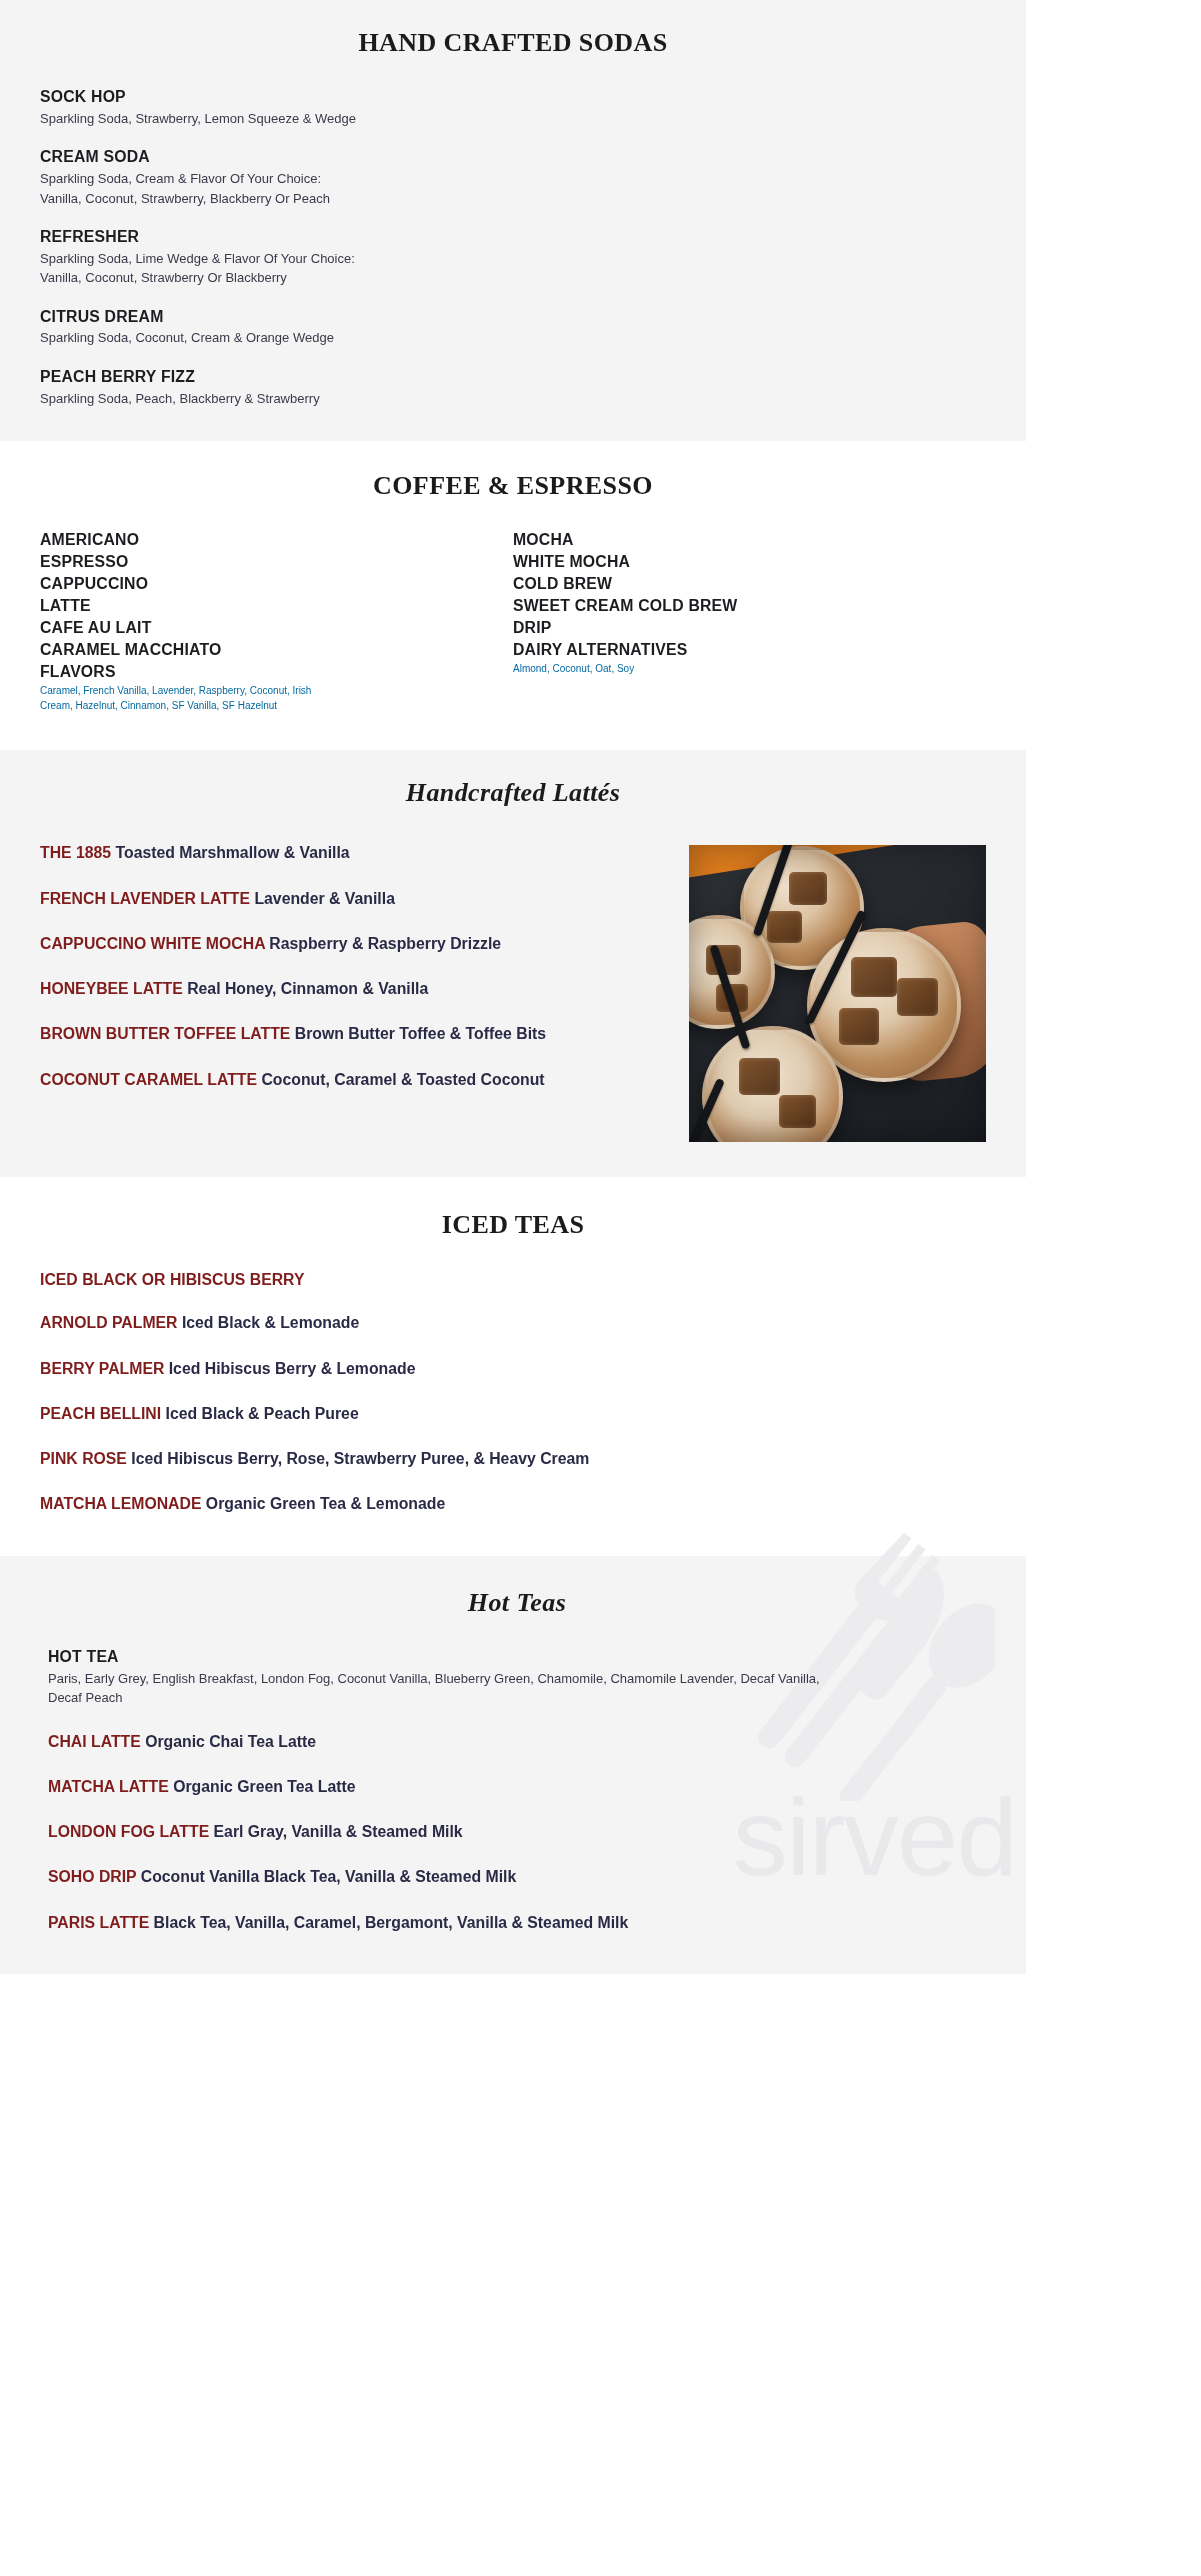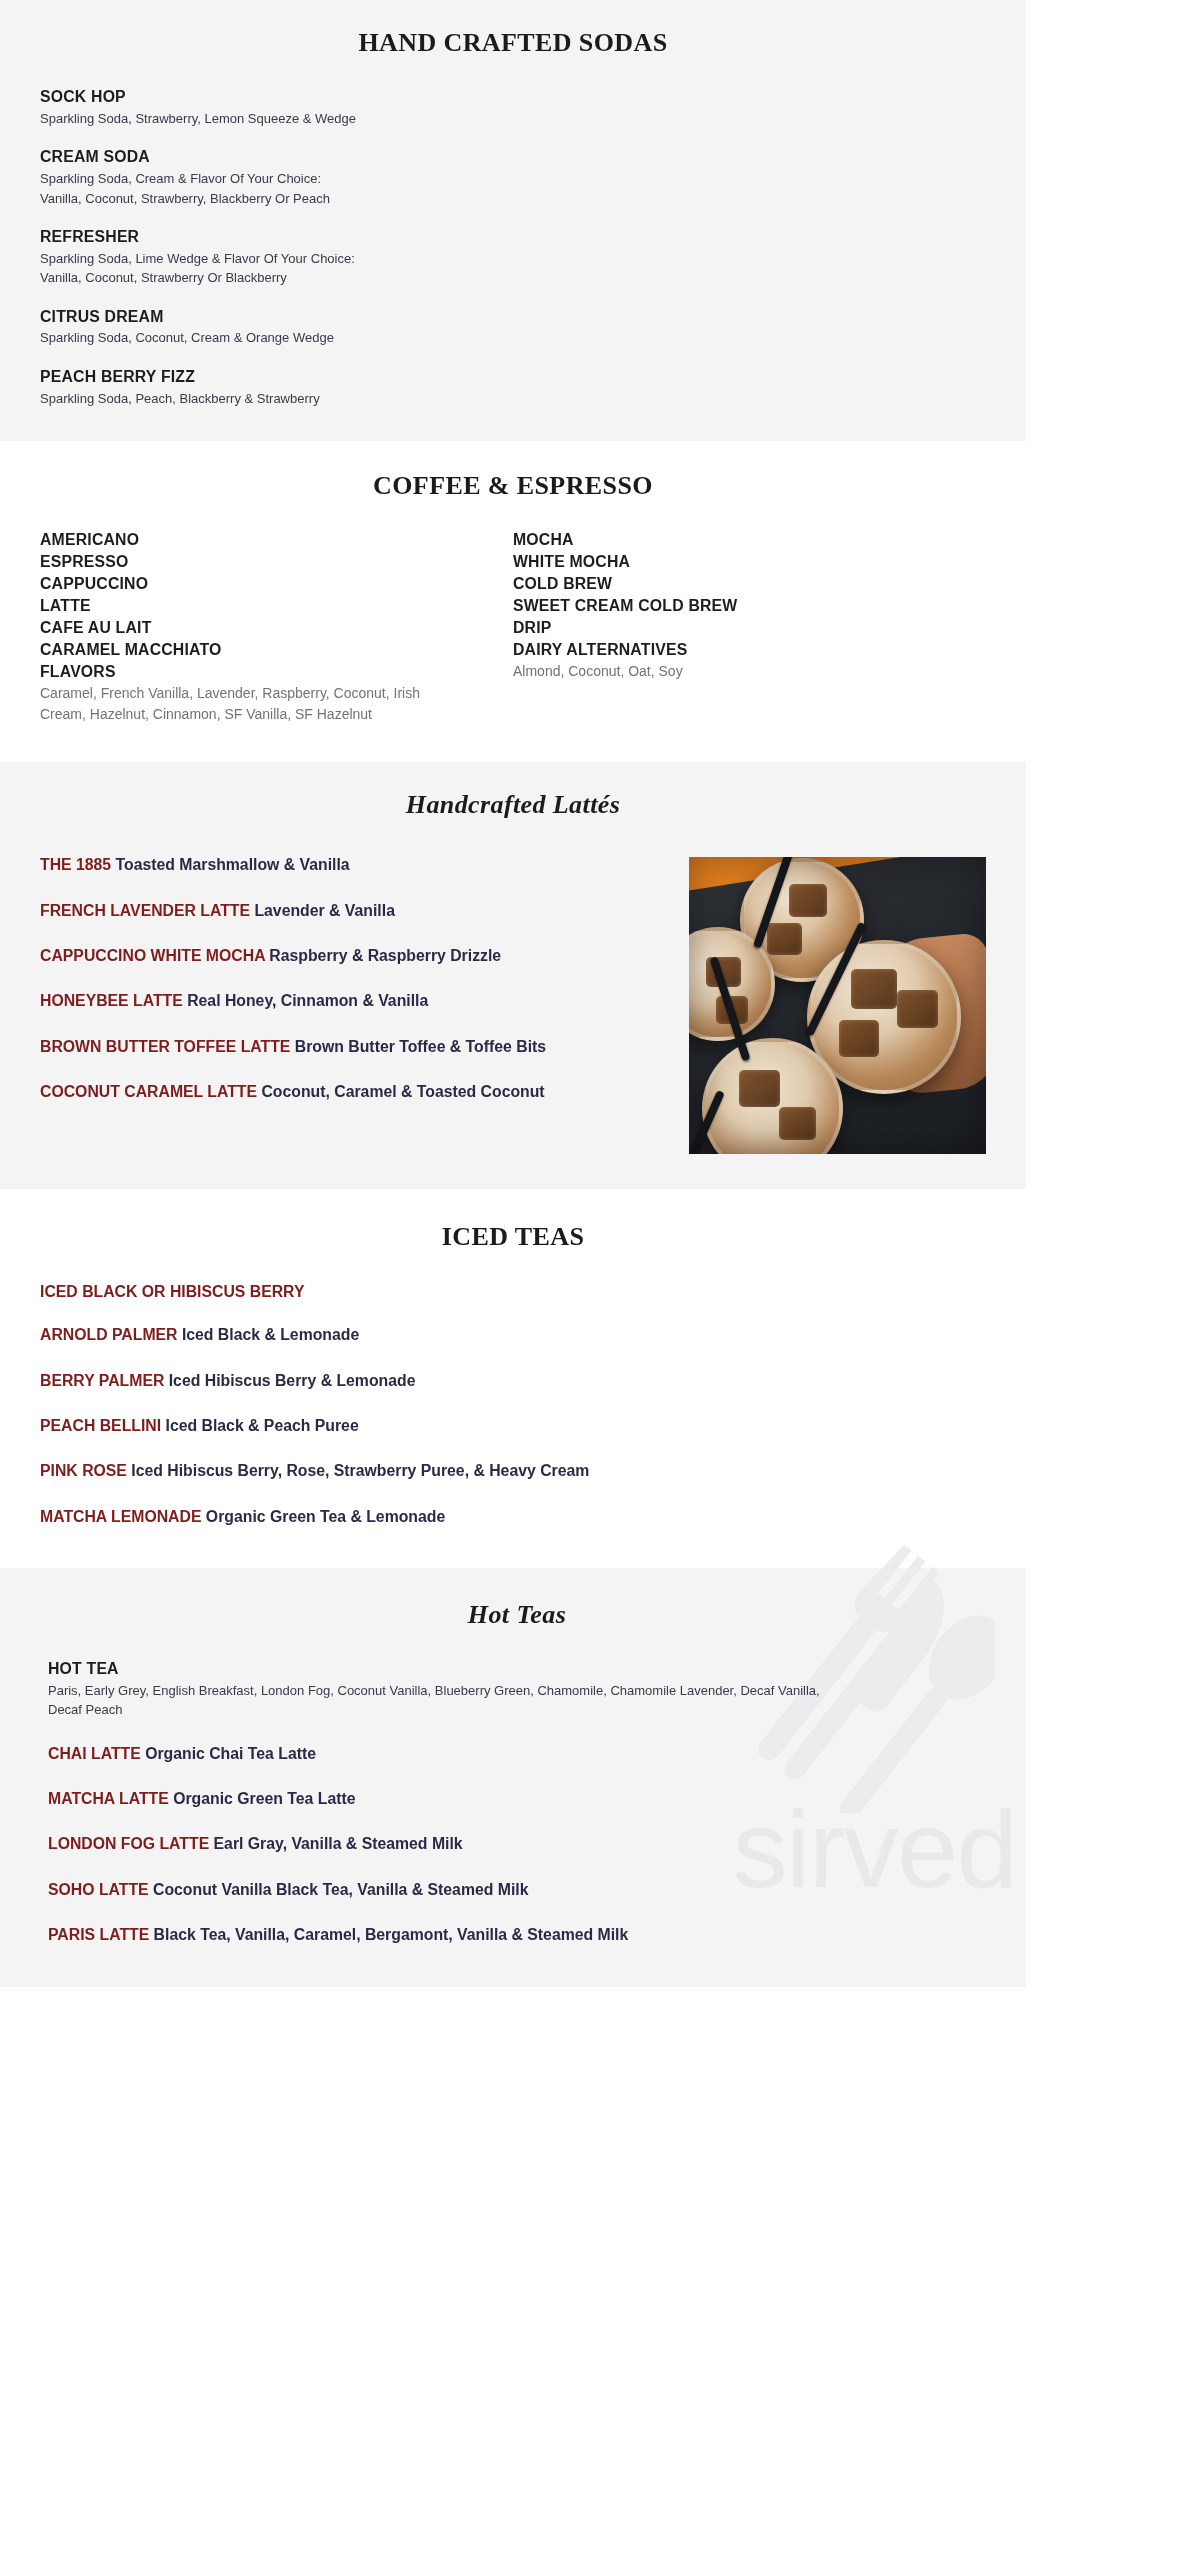--- a/index.html
+++ b/index.html
@@ -56,22 +56,22 @@
   }
   .col { flex: 0 0 50%; }
   .list-name {
     font-size: 15.8px;
     font-weight: bold;
     color: #1d1d21;
     line-height: 1.39;
     letter-spacing: 0.2px;
   }
   .list-sub {
-    font-size: 14px;
-    color: #737373;
+    font-size: 10px;
+    color: #0369a1;
     line-height: 1.52;
   }
 
   
   .inline-item {
     font-size: 15.8px;
     line-height: 1.5;
     color: #262640;
     margin-bottom: 21.6px;
     font-weight: bold;
@@ -340,21 +340,21 @@
     </div>
     <div class="inline-item" style="position:relative">
       <span class="nm">MATCHA LATTE </span>
       <span class="ds">Organic Green Tea Latte</span>
     </div>
     <div class="inline-item" style="position:relative">
       <span class="nm">LONDON FOG LATTE </span>
       <span class="ds">Earl Gray, Vanilla &amp; Steamed Milk</span>
     </div>
     <div class="inline-item" style="position:relative">
-      <span class="nm">SOHO LATTE </span>
+      <span class="nm">SOHO DRIP </span>
       <span class="ds">Coconut Vanilla Black Tea, Vanilla &amp; Steamed Milk</span>
     </div>
     <div class="inline-item" style="margin-bottom:0;position:relative">
       <span class="nm">PARIS LATTE </span>
       <span class="ds">Black Tea, Vanilla, Caramel, Bergamont, Vanilla &amp; Steamed Milk</span>
     </div>
   </section>
 
 </div>
 

